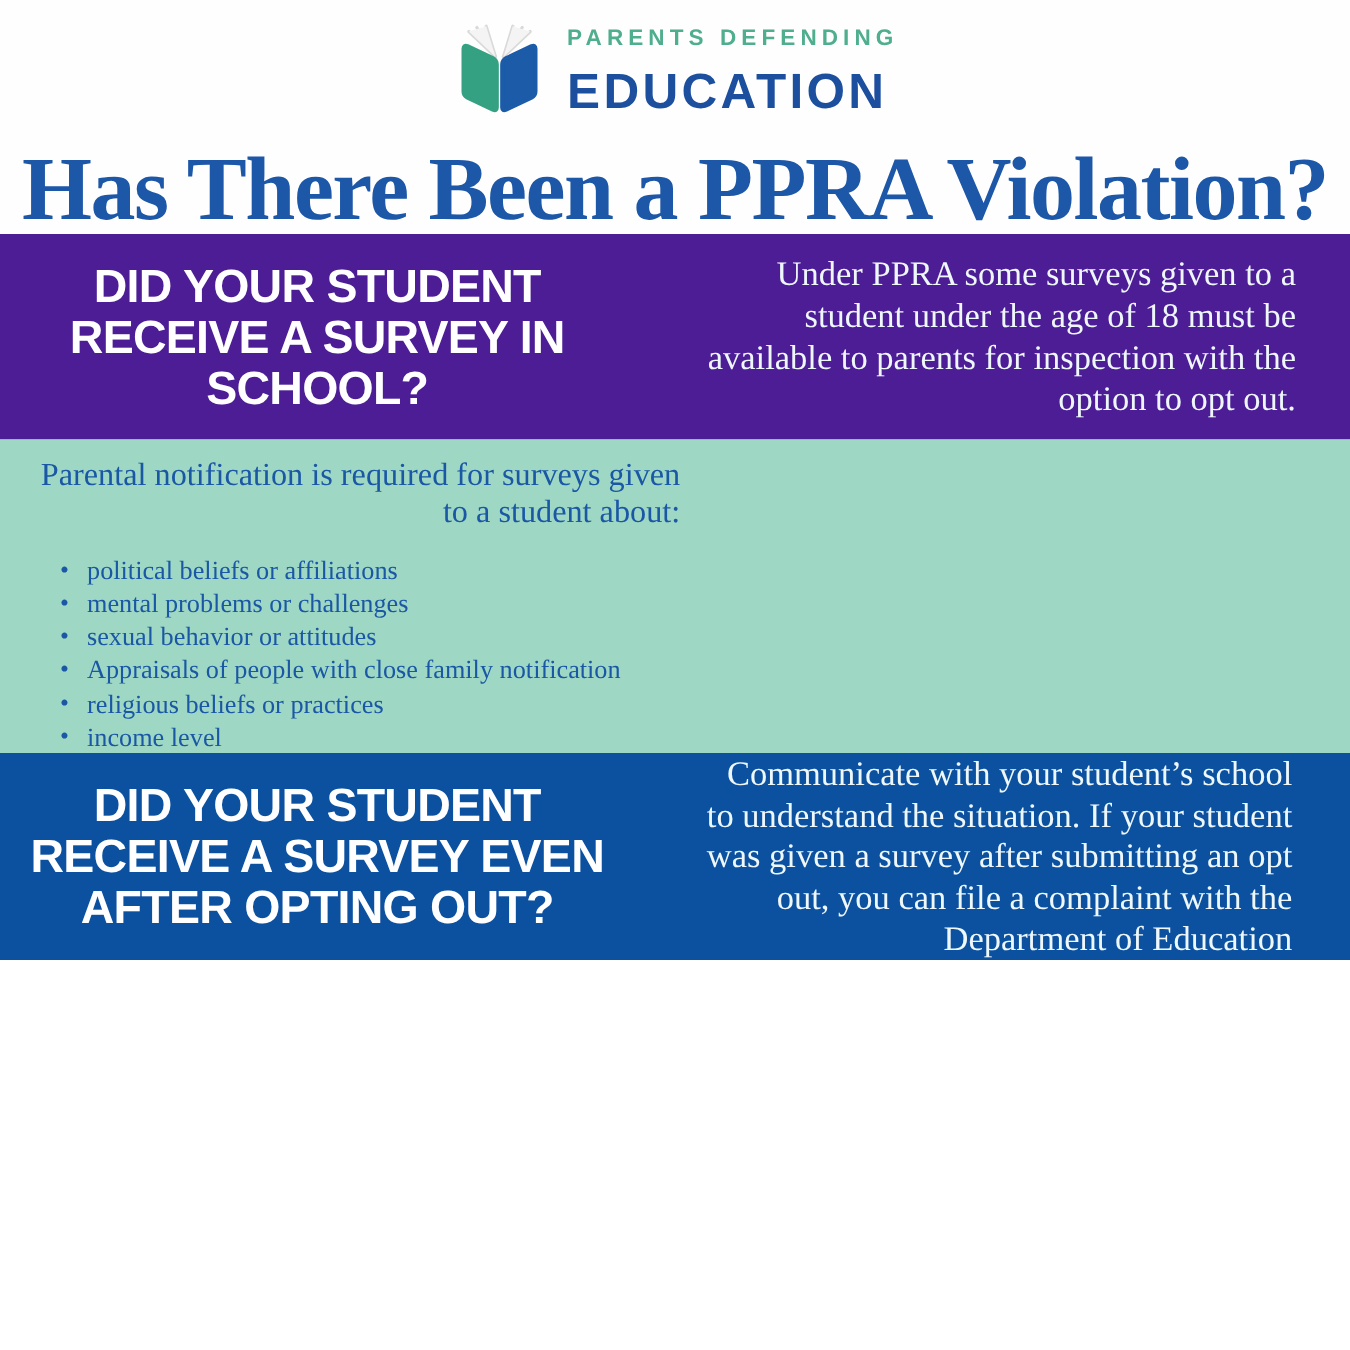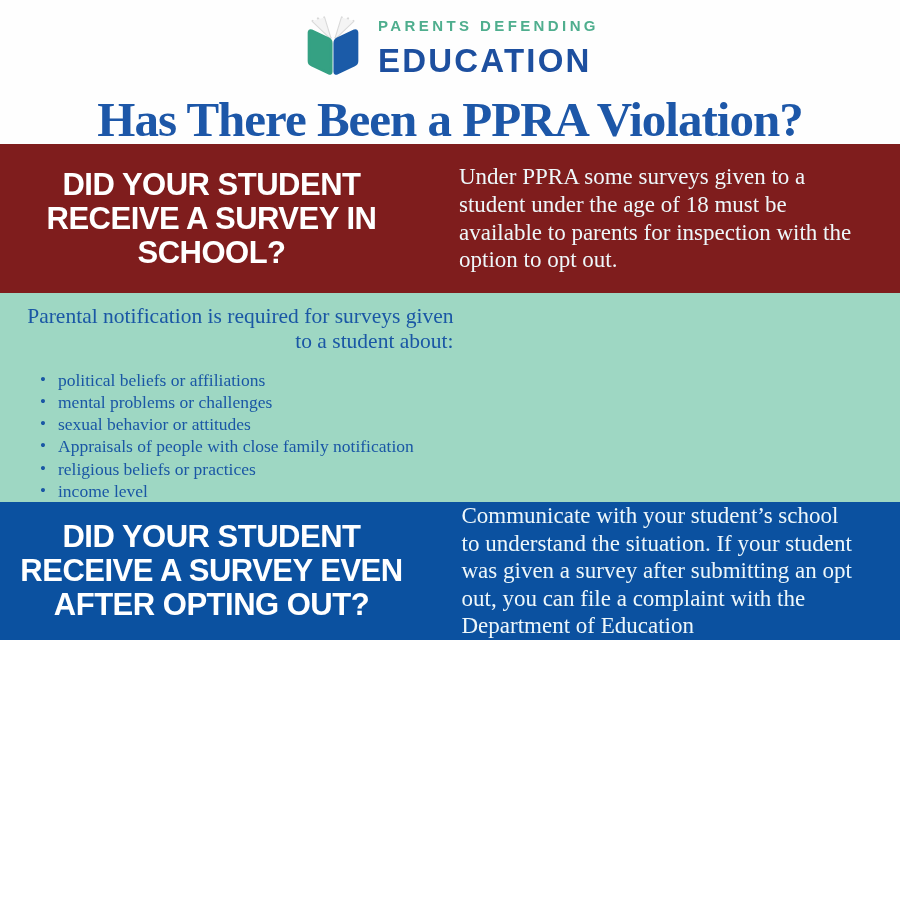--- a/index.html
+++ b/index.html
@@ -24,47 +24,47 @@
     color: #4fae8e; font-size: 15px; font-weight: 700;
     letter-spacing: 3.4px; line-height: 1;
   }
   .logo-bottom {
     font-family: "Liberation Sans", sans-serif;
     color: #1d4f9f; font-size: 33px; font-weight: 700;
     letter-spacing: 2.2px; line-height: 1; margin-top: 11px;
   }
   .title {
     margin: 14px 0 0 0;
-    font-size: 49px; font-weight: 700;
+    font-size: 60px; font-weight: 700;
     color: #1d57a8; letter-spacing: -1px;
     text-align: center; line-height: 1;
   }
 
   
   .section { display: flex; width: 100%; box-sizing: border-box; }
-  .s1 { height: 244px; background: #7f1d1d; }
+  .s1 { height: 244px; background: #4c1d95; }
   .s2 { height: 250px; background: #9ed7c3; }
   .s3 { height: 223px; background: #0b51a0; }
 
   .col-left  { width: 47%; display: flex; align-items: center; justify-content: center; }
   .col-right { width: 53%; display: flex; flex-direction: column; align-items: center; justify-content: center; }
 
   .heading {
     font-family: "Liberation Sans", sans-serif;
     font-weight: 700; font-size: 31px; line-height: 1.1;
     text-align: center; letter-spacing: -0.5px;
     margin: 0;
   }
   .s1 .heading { color: #ffffff; max-width: 345px; }
   .s2 .heading { color: #1253a3; max-width: 335px; }
   .s3 .heading { color: #ffffff; max-width: 390px; }
 
   .body-text {
     color: #eef7fa; font-size: 23px; line-height: 1.2;
-    text-align: left; margin: 0;
+    text-align: right; margin: 0;
   }
   .s1 .body-text { max-width: 405px; }
   .s3 .body-text { max-width: 400px; }
 
   .s2 .col-right { justify-content: flex-start; padding-top: 11px; }
   .intro {
     color: #1a57a5; font-size: 21.5px; line-height: 1.15;
     text-align: right; max-width: 430px; margin: 0;
   }
   .bullets {

